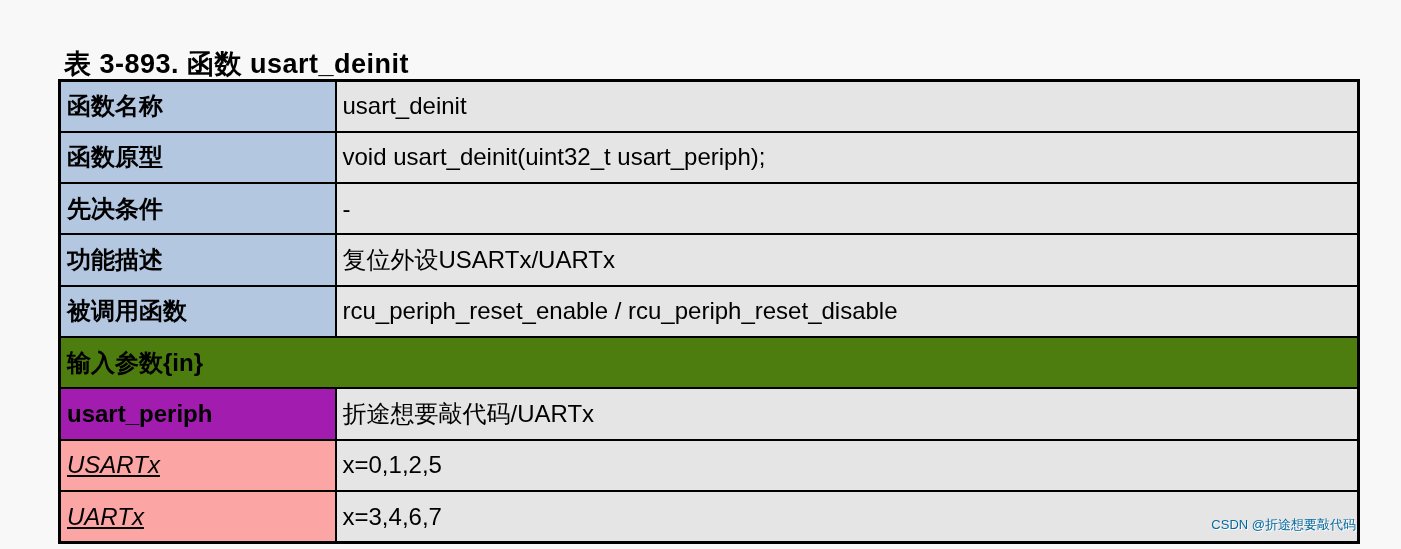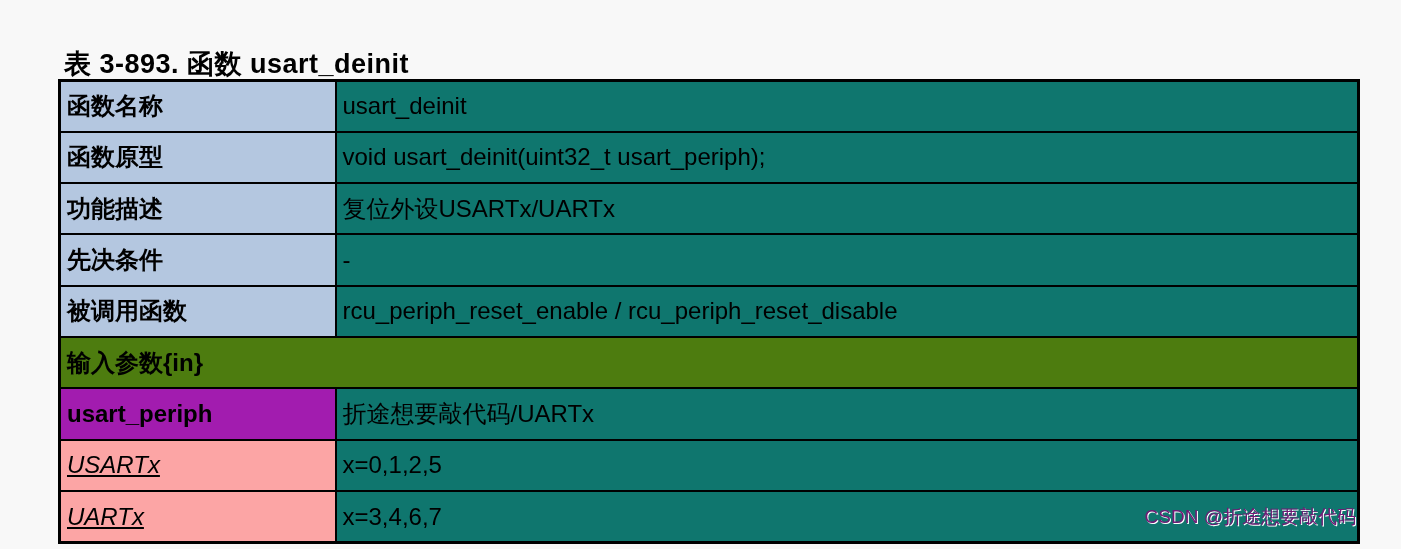--- a/index.html
+++ b/index.html
@@ -43,27 +43,27 @@
   td.hdr {
     background: #b4c7e0;
     font-weight: bold;
   }
   td.section-cell {
     background: #4d7c0f;
     font-weight: bold;
   }
   td.param-bold { font-weight: bold; background: #a21caf; }
   td.param-italic { font-style: italic; background: #fca5a5; text-decoration: underline; }
-  td.value-cell { background: #0f766e; }
+  td.value-cell { background: #e5e5e5; }
 
   .watermark {
     position: absolute;
-    right: 53px; top: 480px;
-    font-size: 19px;
-    color: #701a75;
+    right: 53px; top: 492px;
+    font-size: 13px;
+    color: #0369a1;
     text-shadow: 1px 1px 0 #ffffff;
     white-space: nowrap;
     pointer-events: none;
   }
 </style>
 </head>
 <body>
 
 <div class="page">
 
@@ -77,26 +77,26 @@
     <tbody>
       <tr>
         <td class="hdr">函数名称</td>
         <td class="value-cell">usart_deinit</td>
       </tr>
       <tr>
         <td class="hdr">函数原型</td>
         <td class="value-cell">void usart_deinit(uint32_t usart_periph);</td>
       </tr>
       <tr>
+        <td class="hdr">先决条件</td>
+        <td class="value-cell">-</td>
+      </tr>
+      <tr>
         <td class="hdr">功能描述</td>
         <td class="value-cell">复位外设USARTx/UARTx</td>
-      </tr>
-      <tr>
-        <td class="hdr">先决条件</td>
-        <td class="value-cell">-</td>
       </tr>
       <tr>
         <td class="hdr">被调用函数</td>
         <td class="value-cell">rcu_periph_reset_enable / rcu_periph_reset_disable</td>
       </tr>
       <tr>
         <td class="section-cell" colspan="2">输入参数{in}</td>
       </tr>
       <tr>
         <td class="param-bold">usart_periph</td>

